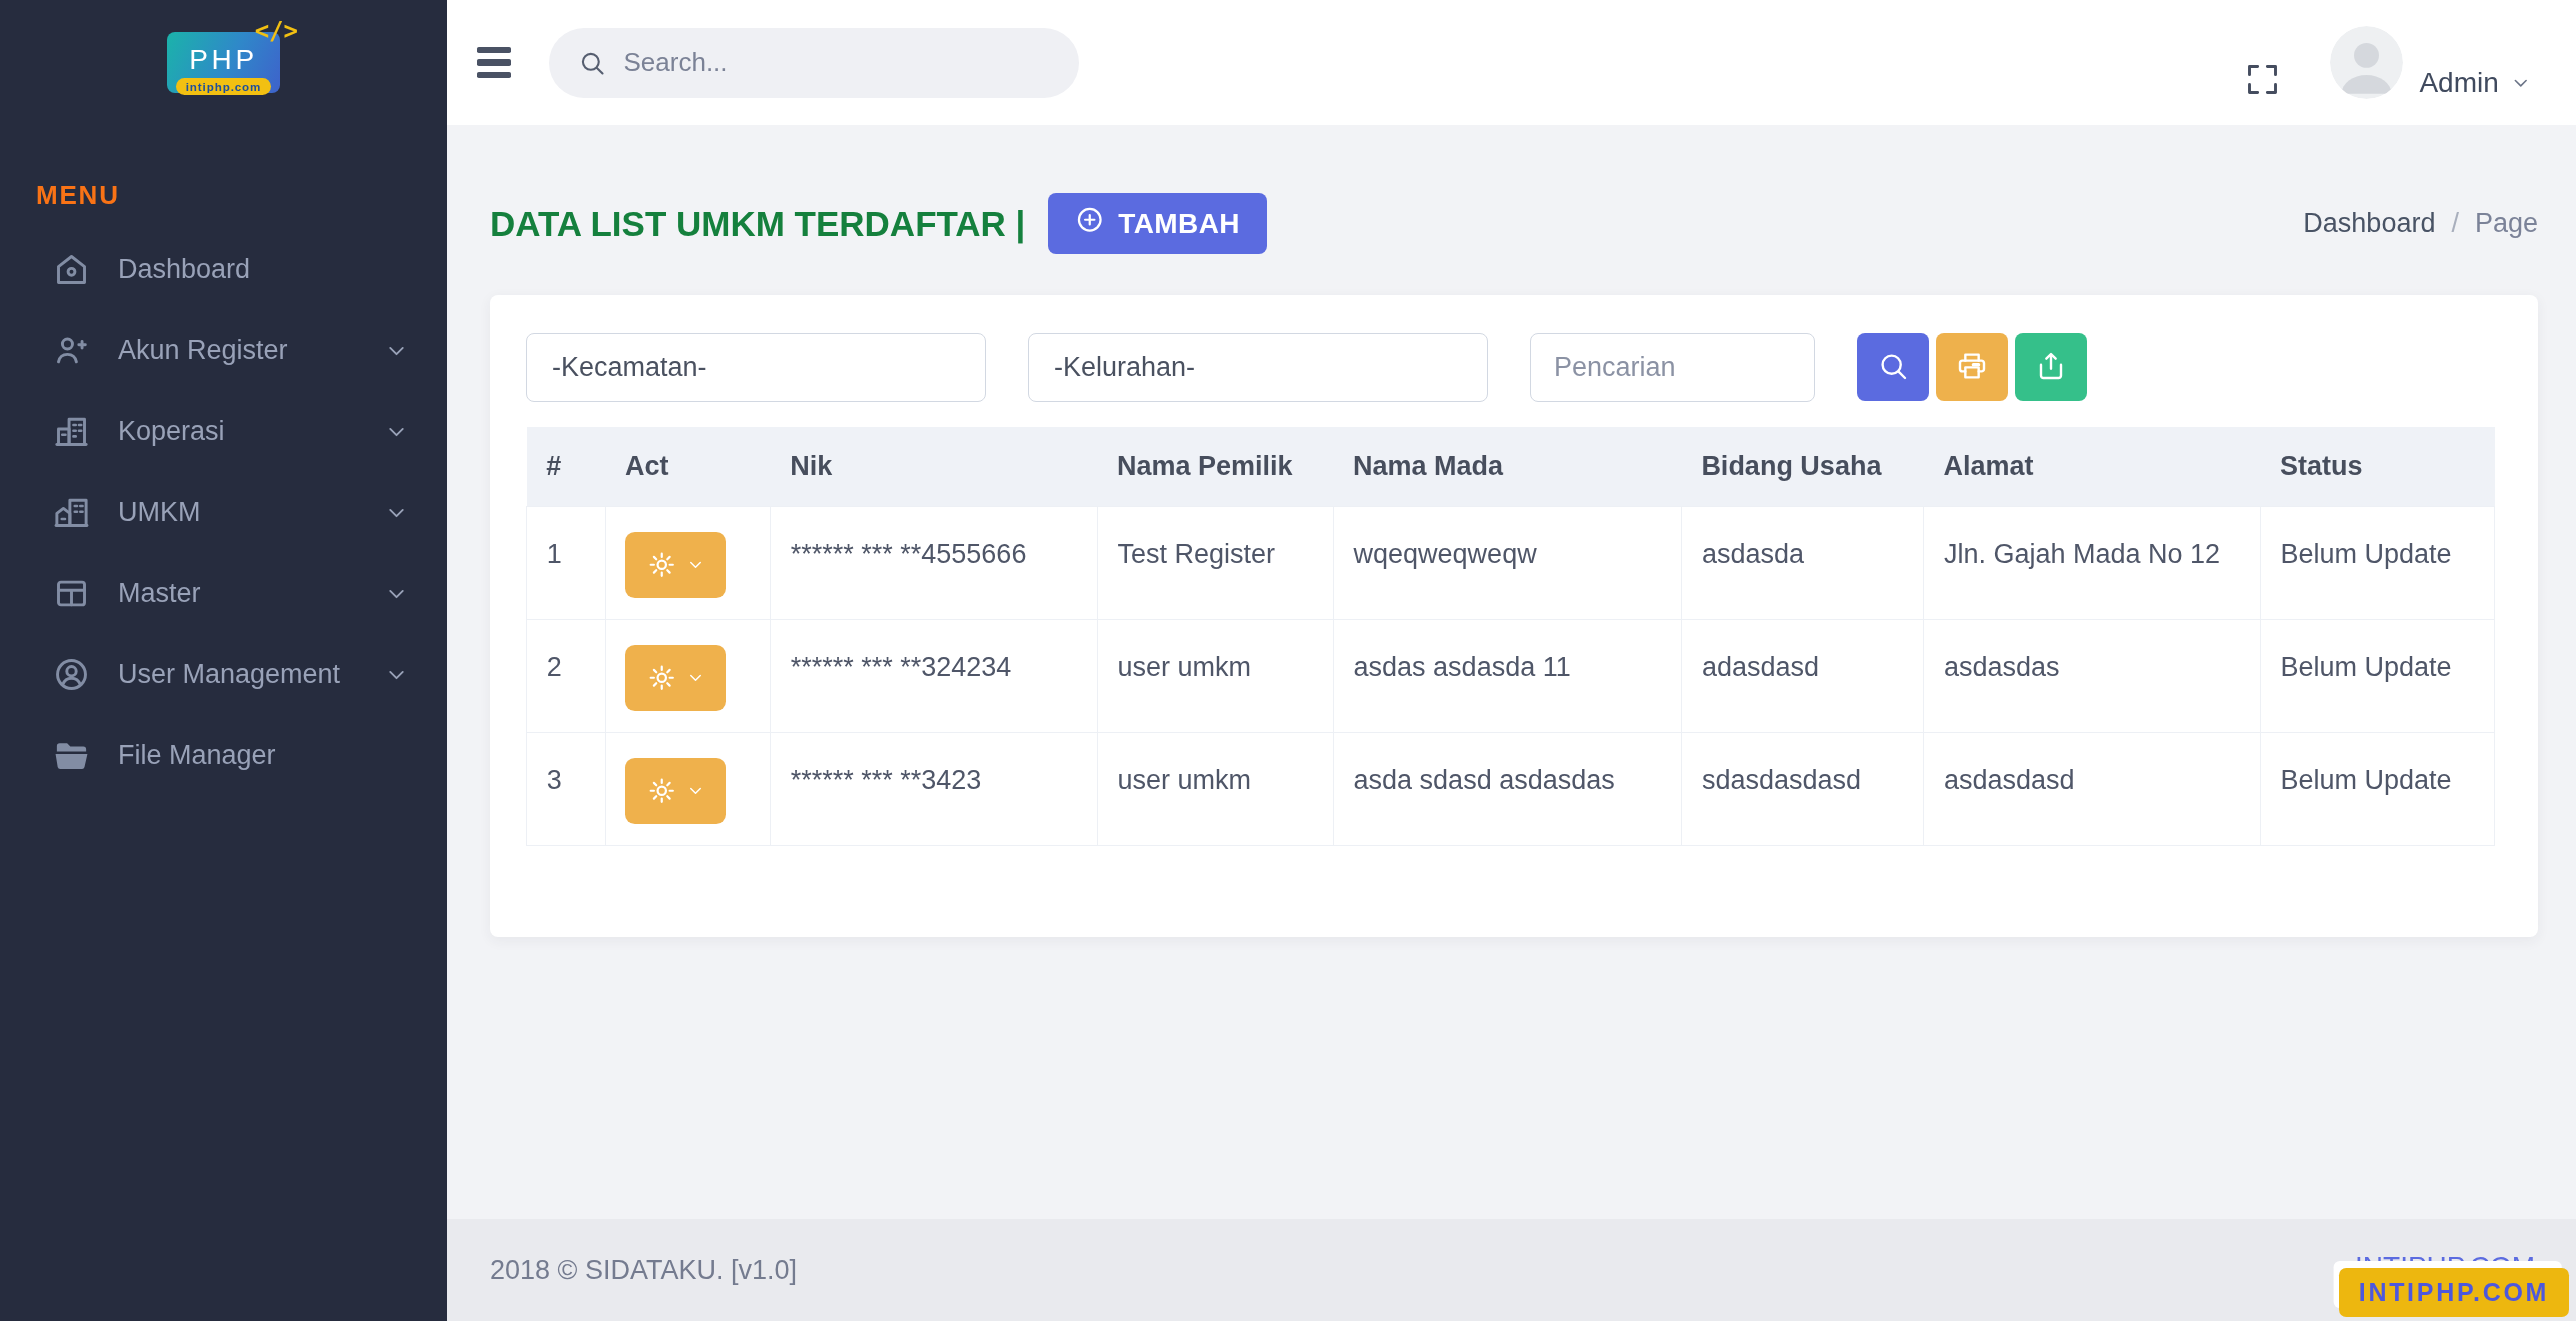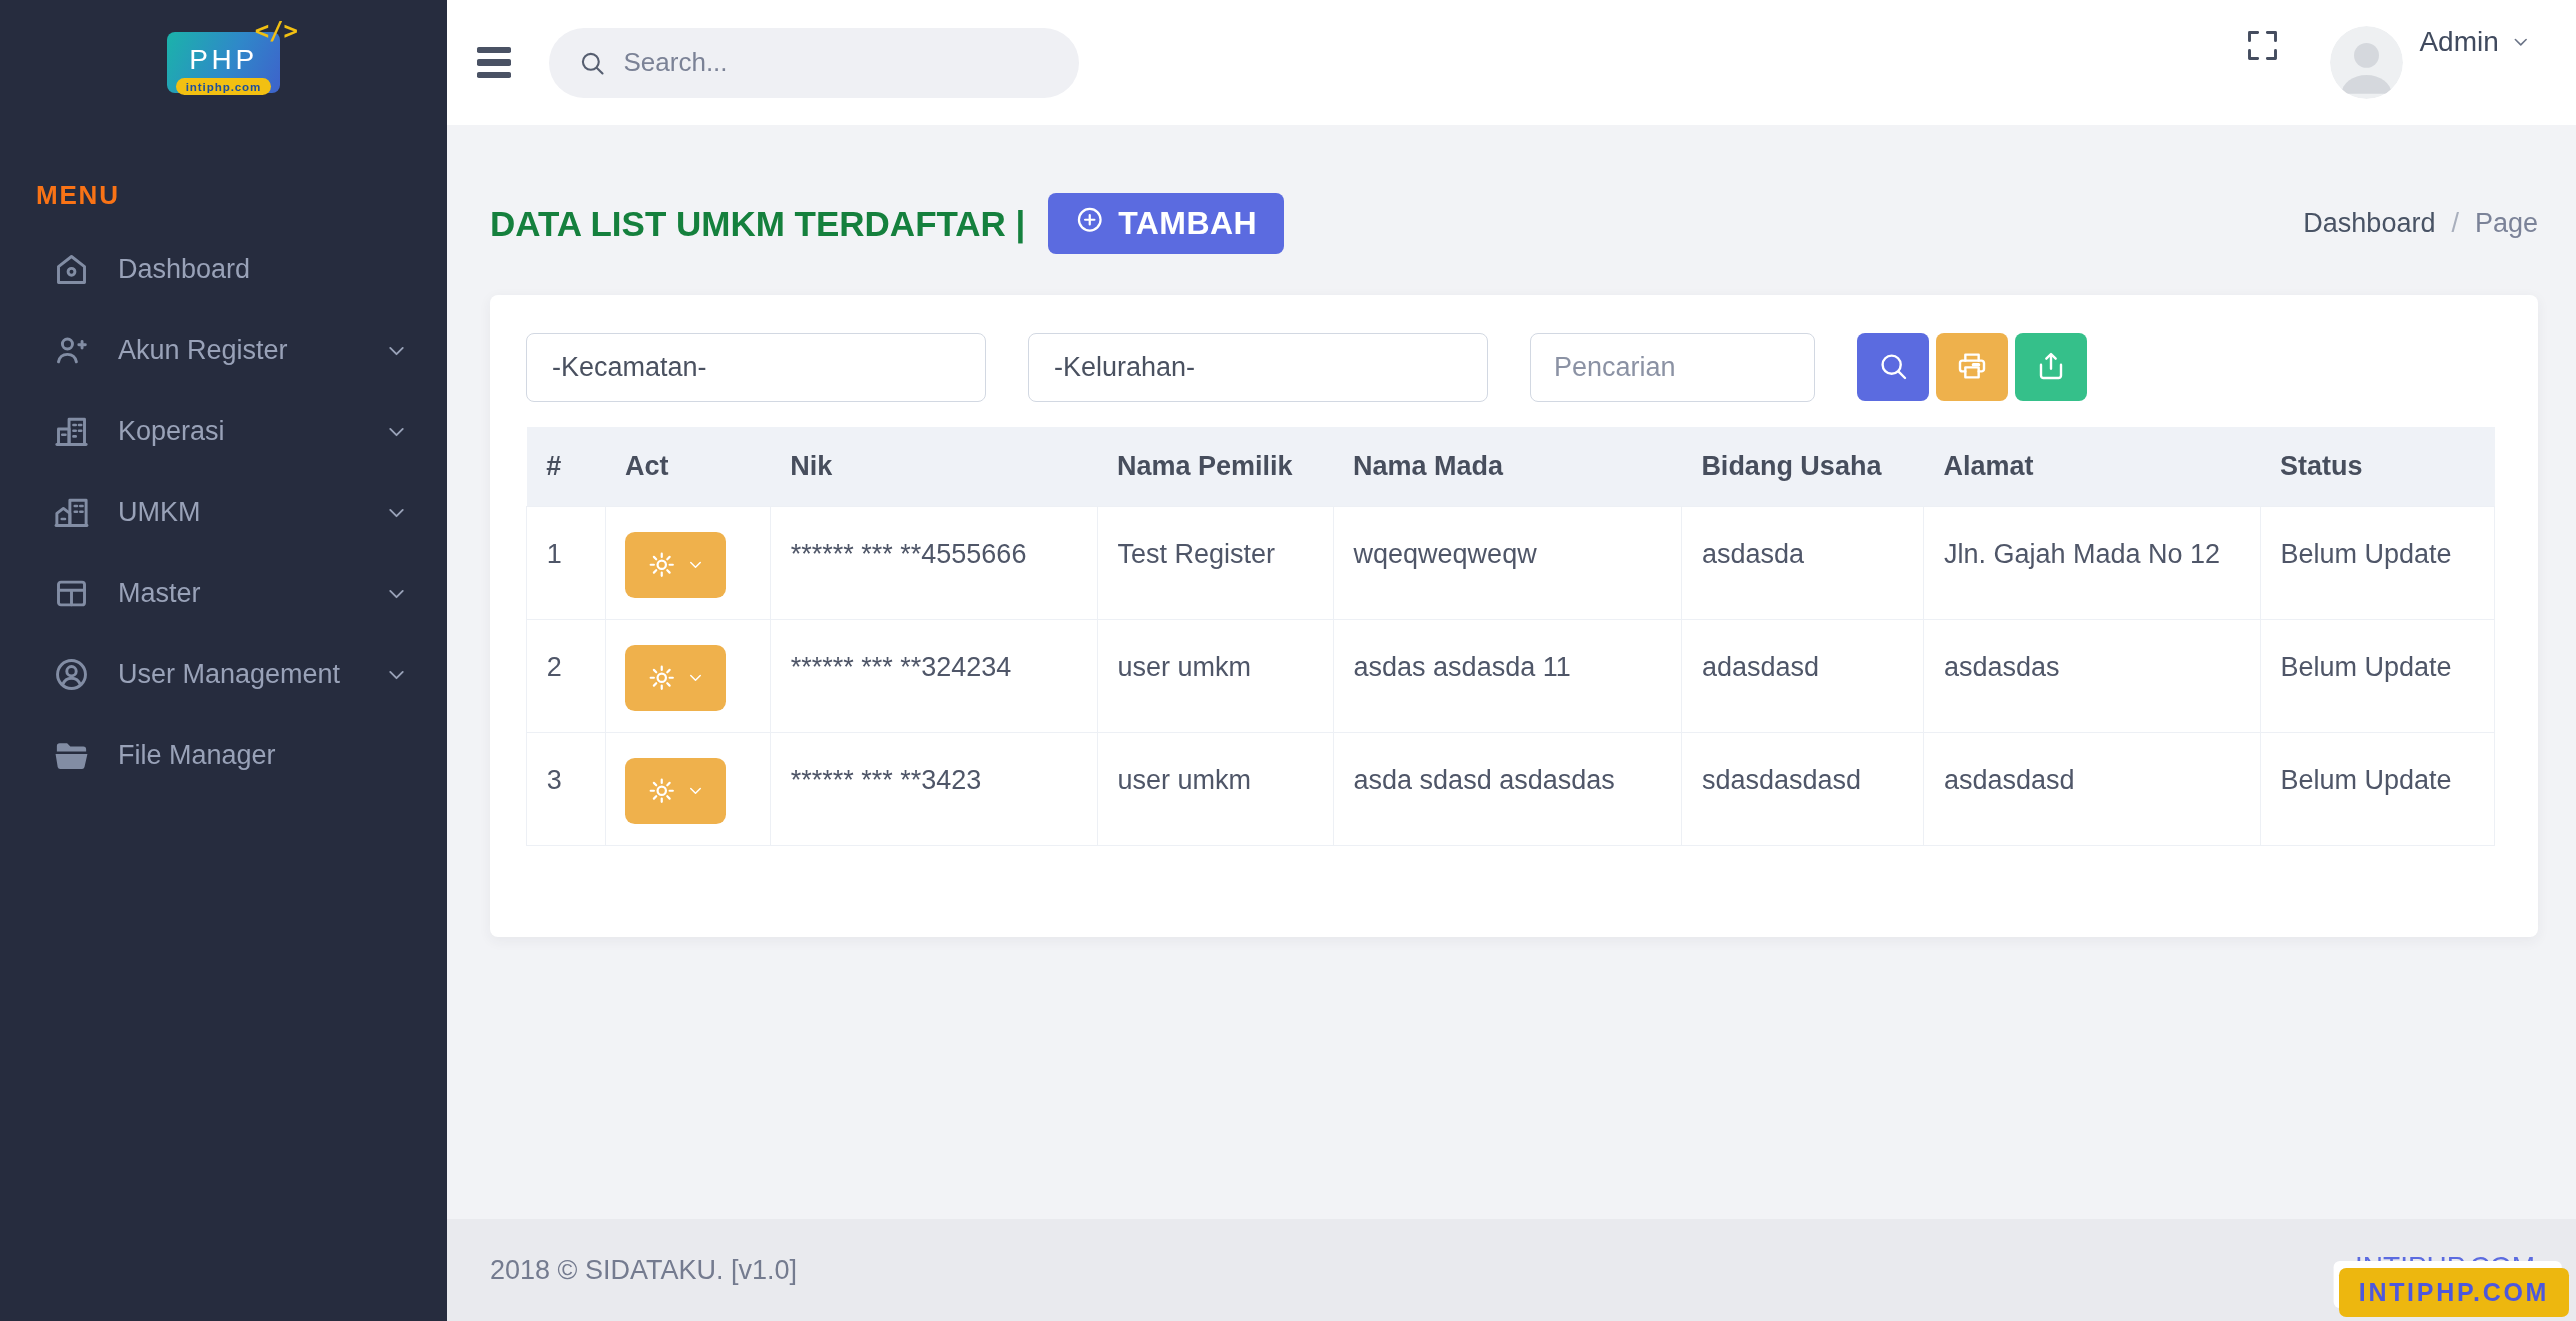--- a/index.html
+++ b/index.html
@@ -42,34 +42,34 @@
   .topbar { height:125px; background:#ffffff; display:flex; align-items:center; padding:0 45px 0 29.5px; flex:none; }
   .hamburger { display:flex; flex-direction:column; gap:6.3px; cursor:pointer; }
   .hamburger i { width:34px; height:6.3px; background:#4a5264; border-radius:1.8px; display:block; }
   .searchpill { margin-left:38px; width:530px; height:70px; background:#eff0f4; border-radius:36px;
     display:flex; align-items:center; padding:0 12.5px 0 29px; }
   .searchpill .sicon { color:#565e70; display:inline-flex; margin-right:18px; }
   .searchpill .sicon svg { width:28px; height:28px; }
   .searchpill input { border:none; background:transparent; outline:none; font-size:26px; color:#495057; width:411px;
     font-family:"Liberation Sans", sans-serif; }
   .searchpill input::placeholder { color:#7b8296; }
-  .top-right { margin-left:auto; display:flex; align-items:flex-start; }
+  .top-right { margin-left:auto; display:flex; align-items:flex-end; }
   .fsicon { color:#454d5f; display:inline-flex; margin-right:48px; cursor:pointer; }
   .fsicon svg { width:39px; height:39px; }
   .avatar { width:73px; height:73px; border-radius:50%; overflow:hidden; margin-right:16px; cursor:pointer; flex:none; }
   .user-menu { display:inline-flex; align-items:center; gap:10.7px; cursor:pointer; }
   .user-name { font-size:28px; color:#404a5e; font-weight:500; }
   .user-chev { color:#6b7487; display:inline-flex; }
   .user-chev svg { width:21.5px; height:21.5px; }
 
   .content { flex:1; padding:0 38px 0 43px; }
   .title-row { display:flex; align-items:center; margin:68px 0 41px; }
   .page-title { font-size:35px; font-weight:800; color:#15803d; }
   .btn-add { margin-left:23px; height:61px; padding:0 27px; background:#5b6be0; color:#fff; border:none;
-    border-radius:8px; font-size:32px; font-weight:600; letter-spacing:0.4px;
+    border-radius:8px; font-size:28px; font-weight:600; letter-spacing:0.4px;
     display:inline-flex; align-items:center; gap:13.4px; cursor:pointer; font-family:"Liberation Sans", sans-serif; }
   .btn-add svg { width:29.5px; height:29.5px; }
   .breadcrumb { margin-left:auto; font-size:27px; display:flex; align-items:center; gap:16px; }
   .bc-first { color:#495365; cursor:pointer; }
   .bc-sep { color:#a9afbd; }
   .bc-last { color:#7b8298; }
 
   .card { background:#fff; border-radius:8px; box-shadow:0 3.6px 12.5px rgba(45,55,75,0.06);
     padding:38px 43px 91px 36px; }
 

